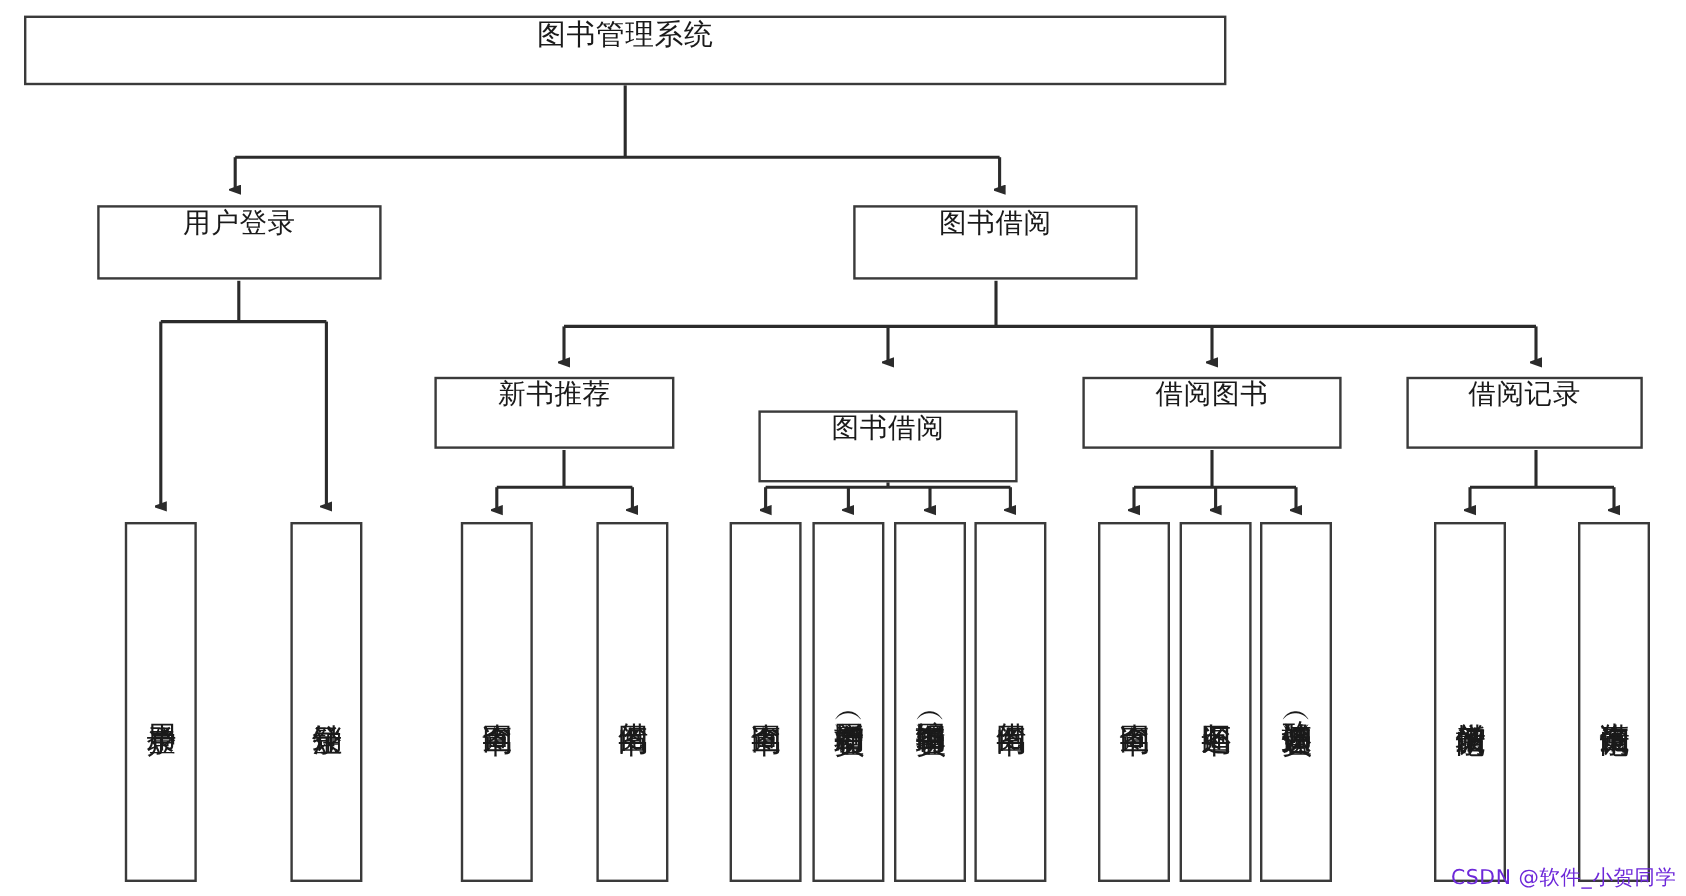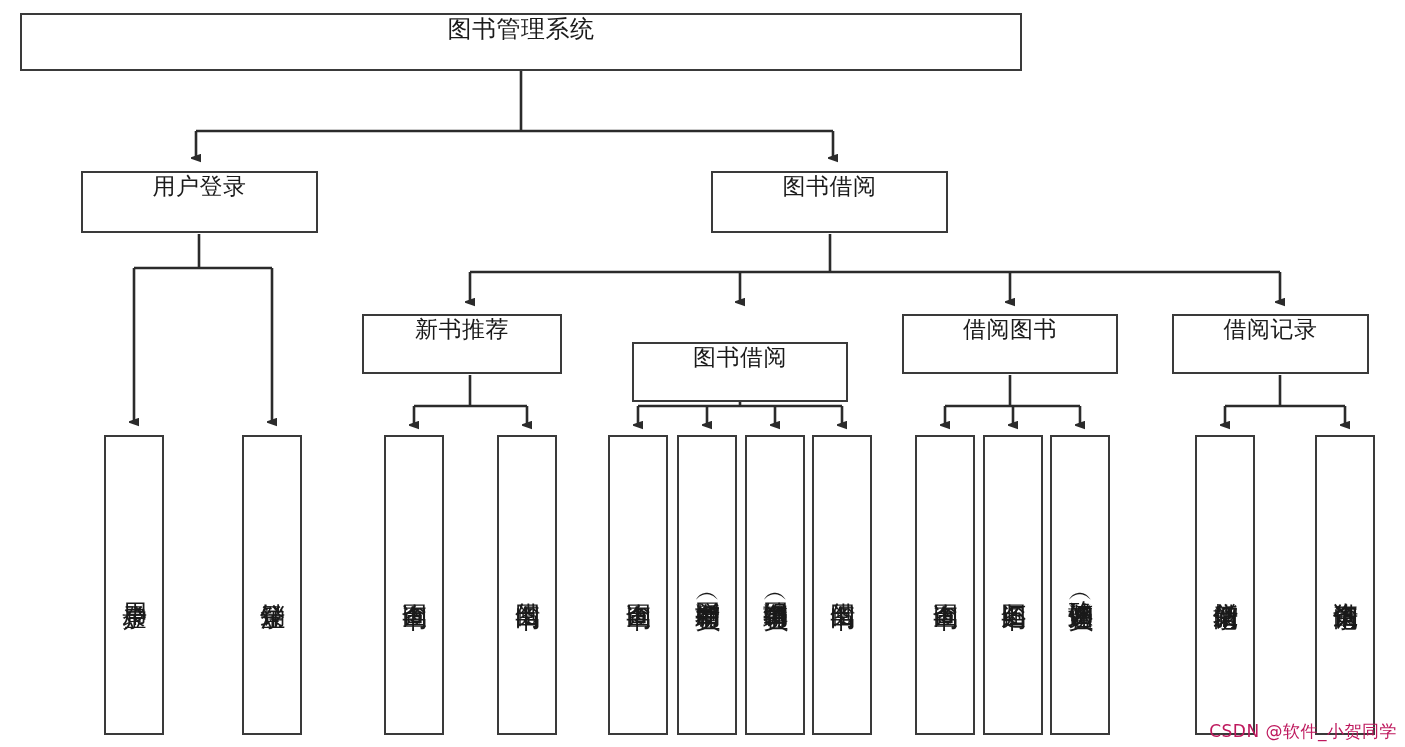--- a/index.html
+++ b/index.html
@@ -63,21 +63,21 @@
     line-height: 1.05;
     letter-spacing: 1px;
     white-space: nowrap;
     transform: rotate(0deg);
   }
   .watermark {
     position: absolute;
     right: 8px;
     bottom: 4px;
     font-size: 17px;
-    color: #be185d;
+    color: #6d28d9;
     letter-spacing: 0.5px;
     white-space: nowrap;
     user-select: none;
   }
 </style>
 </head>
 <body>
 
 <div id="canvas">
 

